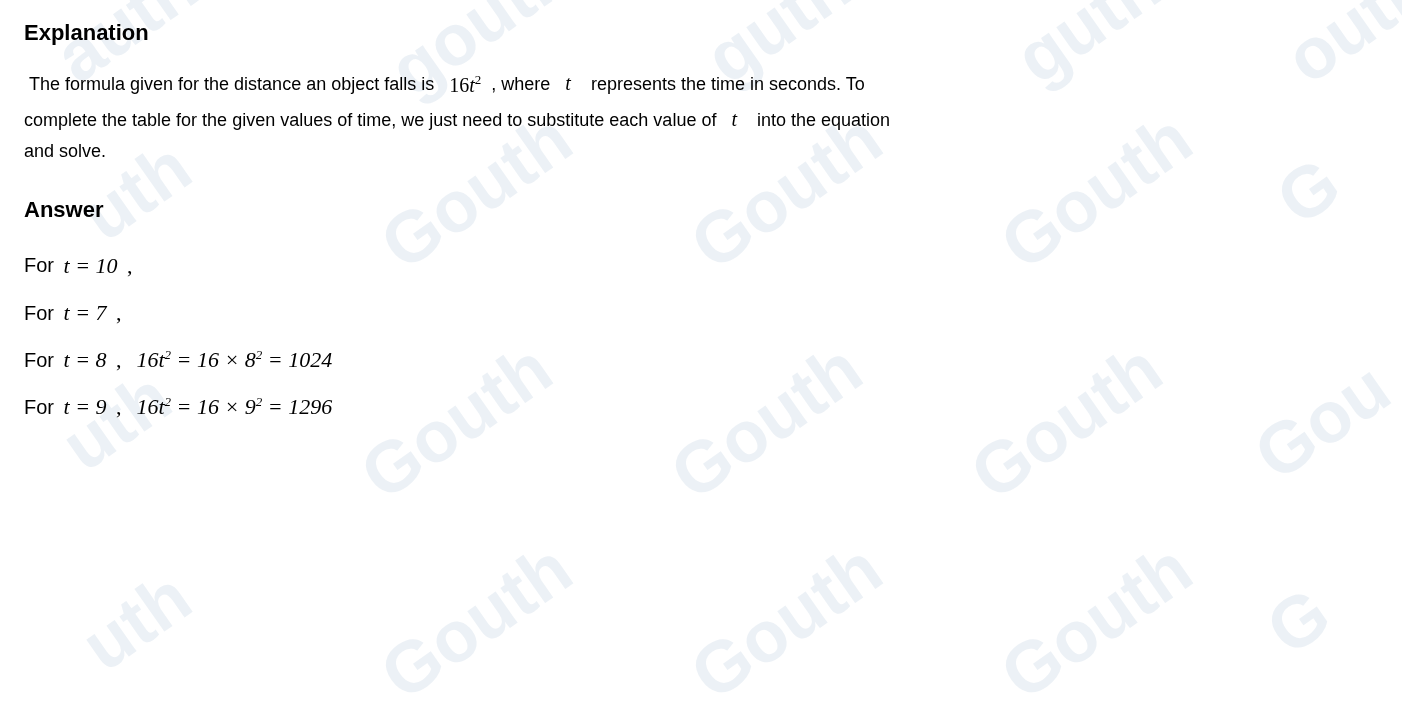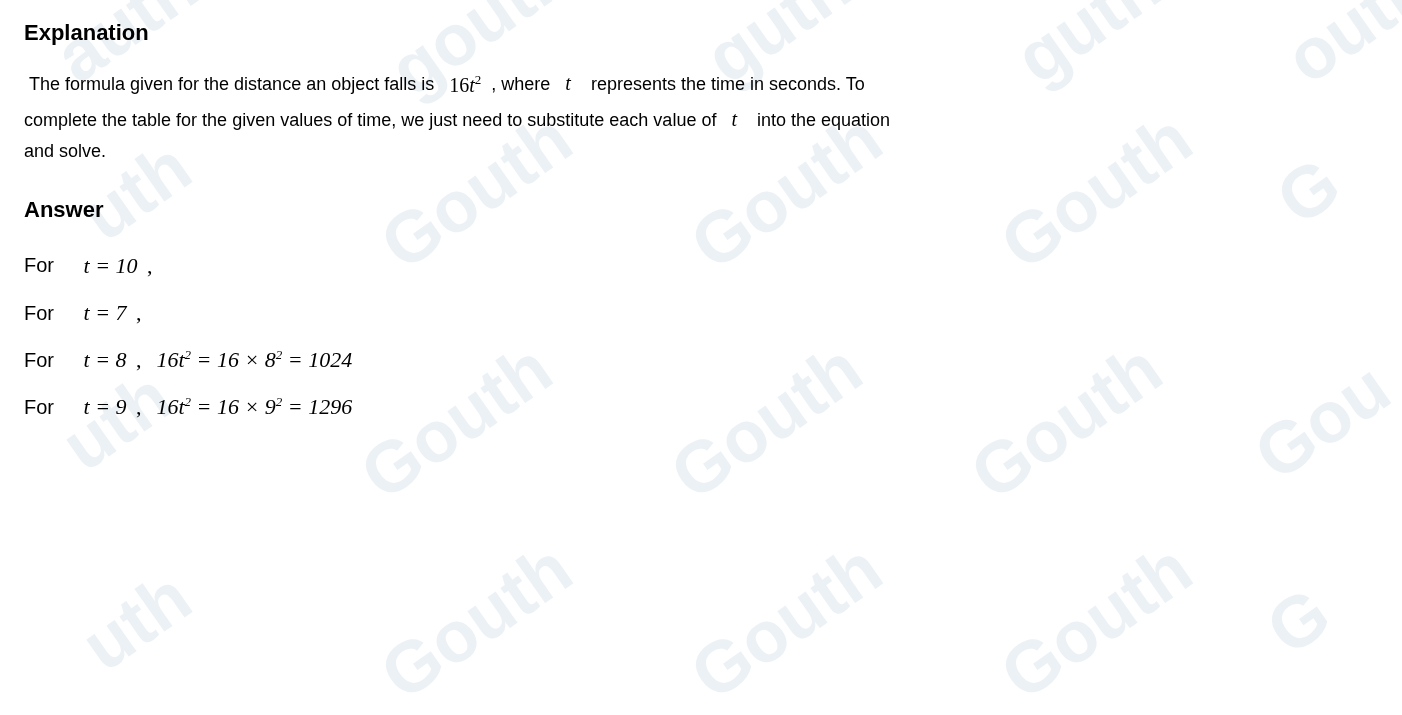--- a/index.html
+++ b/index.html
@@ -93,21 +93,21 @@
       margin-bottom: 12px;
       line-height: 1.6;
       display: flex;
       align-items: center;
       gap: 4px;
     }
 
     .eq-regular {
       font-family: Arial, sans-serif;
       font-size: 20px;
-      margin-right: 20px;
+      margin-right: 0;
     }
 
     .eq-math {
       font-family: Liberation Serif, serif;
       font-style: italic;
       font-size: 22px;
     }
 
     .eq-number {
       font-family: 'Times New Roman', serif;

